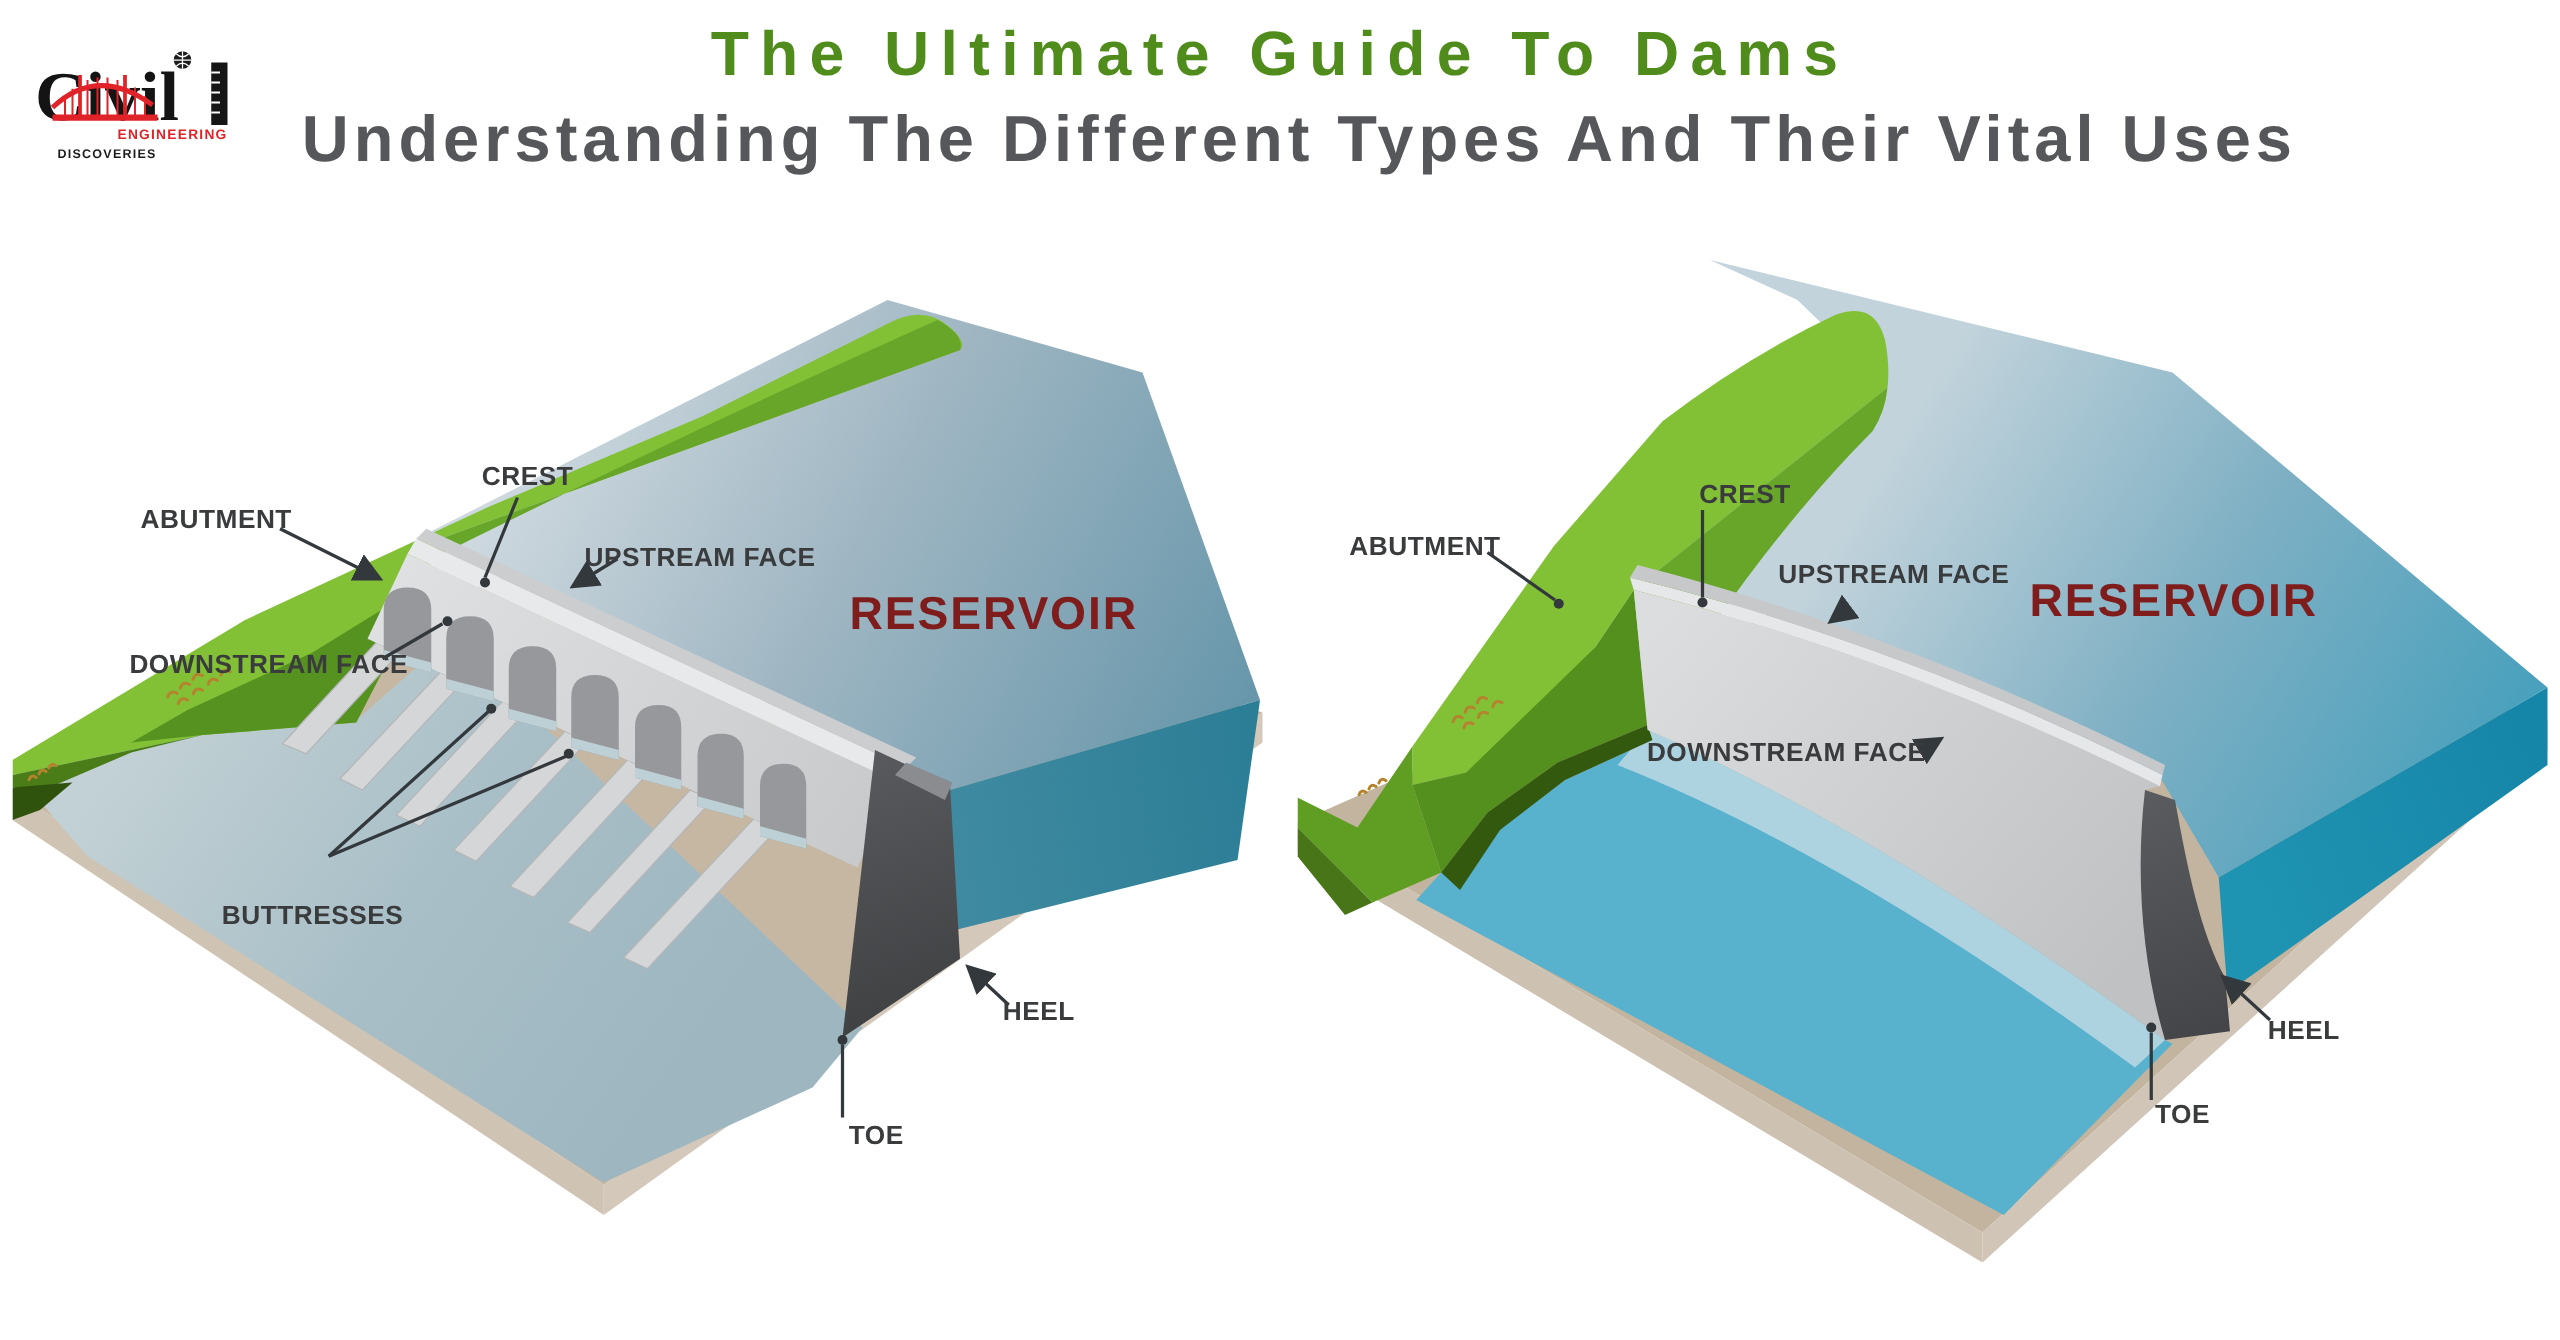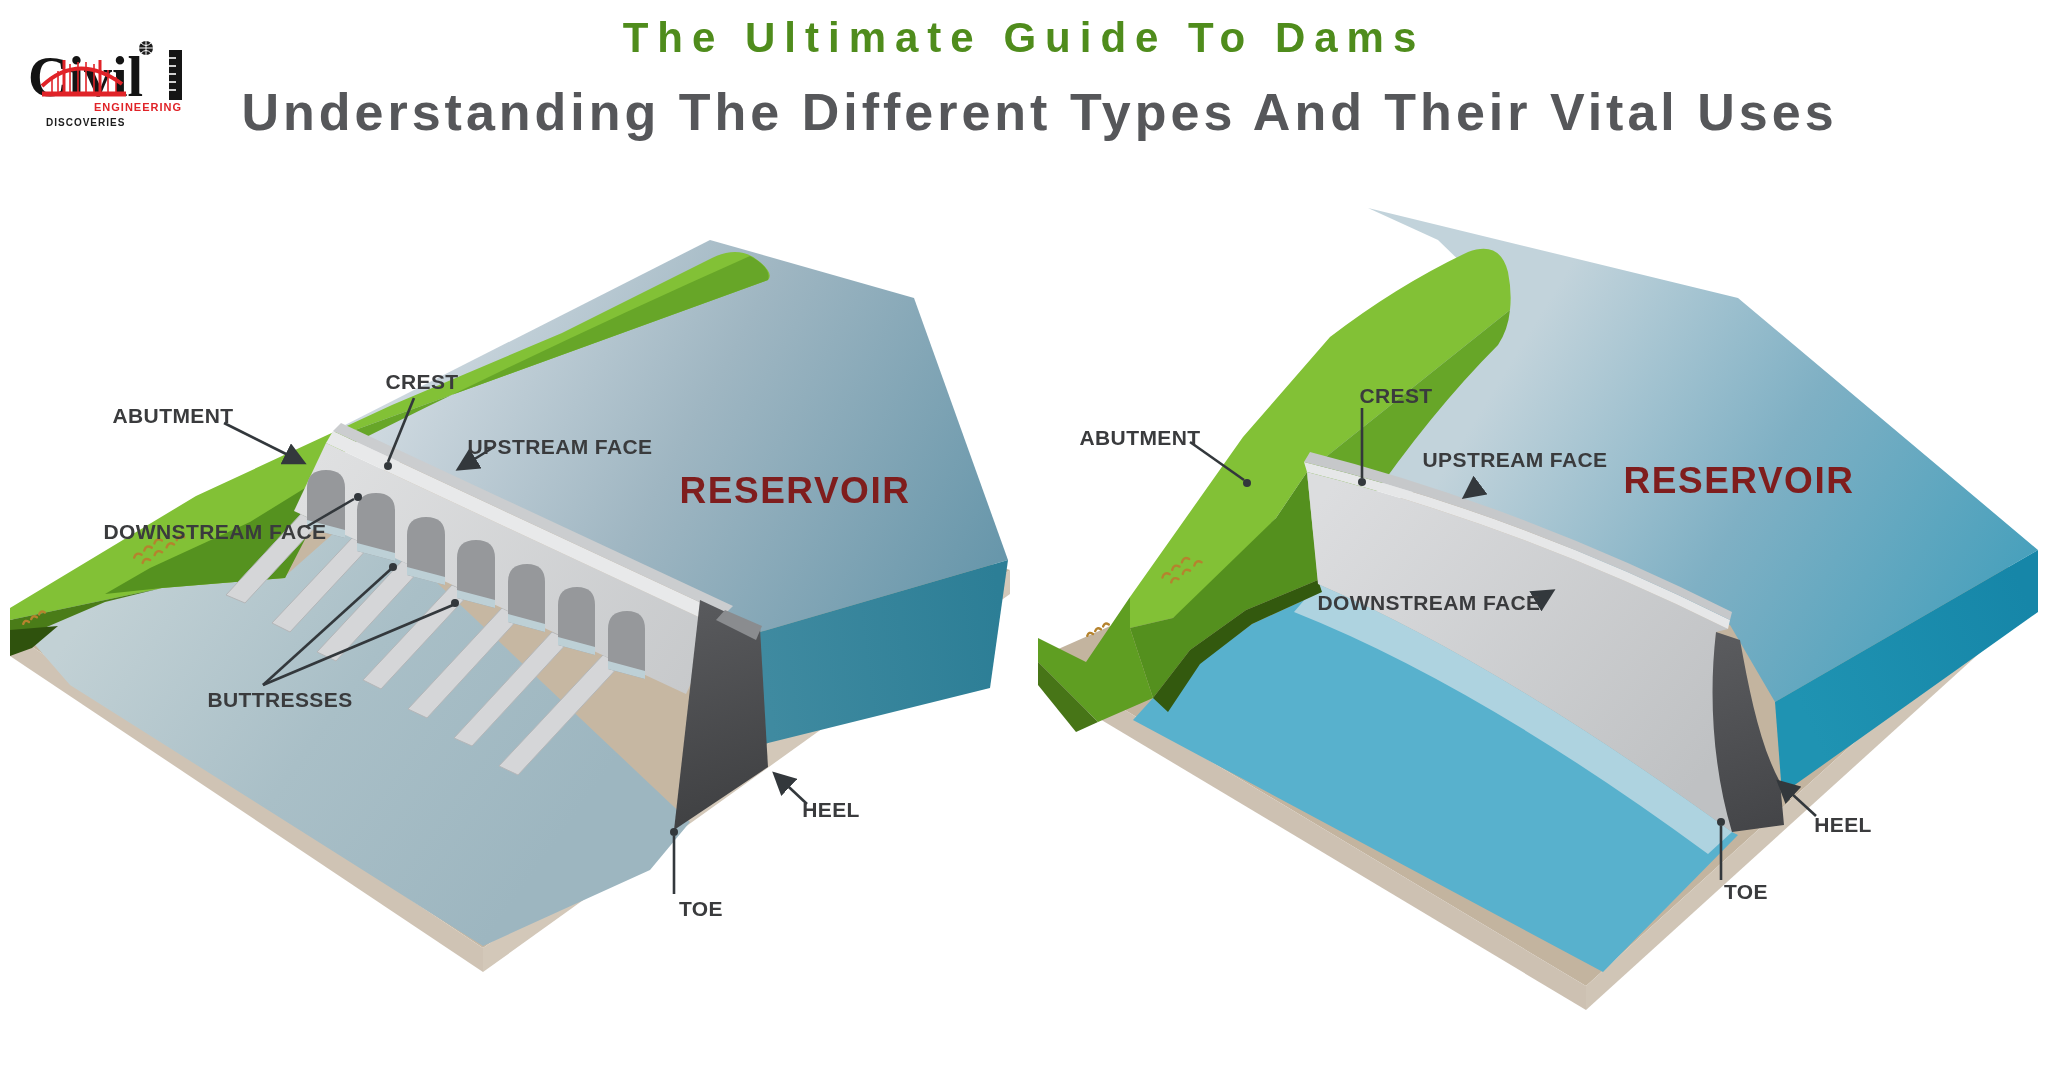--- a/index.html
+++ b/index.html
@@ -1,19 +1,19 @@
 <!DOCTYPE html>
 <html><head>
 <meta charset="utf-8">
 <style>
   html,body{margin:0;padding:0;background:#ffffff;}
   .stage{position:relative;width:2048px;height:1072px;background:#fff;overflow:hidden;
          font-family:"Liberation Sans",sans-serif;}
   .title{position:absolute;top:14px;left:0;right:0;text-align:center;
-         font-weight:bold;font-size:42px;letter-spacing:9px;color:#4f8c1c;white-space:nowrap;}
+         font-weight:bold;font-size:50px;letter-spacing:9px;color:#4f8c1c;white-space:nowrap;}
   .subtitle{position:absolute;top:82px;left:0;right:0;text-align:center;
          font-weight:bold;font-size:52px;letter-spacing:4px;color:#56575a;white-space:nowrap;margin-left:31px;}
   .logo{position:absolute;top:34px;left:26px;width:210px;height:100px;}
   .diagram{position:absolute;width:1010px;height:830px;}
   .diagram.left{left:10px;top:180px;}
   .diagram.right{left:1038px;top:180px;}
   .diagram svg{position:absolute;left:0;top:0;}
   .lbl{position:absolute;transform:translate(-50%,-50%);font-weight:bold;font-size:21px;
        color:#3a3b3d;letter-spacing:0.4px;white-space:nowrap;}
   .lbl.big{font-size:37px;color:#7f1d1d;letter-spacing:1.5px;}
@@ -185,21 +185,21 @@
     <line x1="664" y1="714" x2="664" y2="656"></line>
           <circle cx="664" cy="652" r="4" stroke="none"></circle>
   </g>
 </svg>
 
 <div class="lbl" style="left:163px;top:236px;">ABUTMENT</div>
 <div class="lbl" style="left:412px;top:202px;">CREST</div>
 <div class="lbl" style="left:550px;top:267px;">UPSTREAM FACE</div>
 <div class="lbl big" style="left:785px;top:311px;">RESERVOIR</div>
 <div class="lbl" style="left:205px;top:352px;">DOWNSTREAM FACE</div>
-<div class="lbl" style="left:240px;top:520px;margin-left:30px;">BUTTRESSES</div>
+<div class="lbl" style="left:240px;top:553px;">BUTTRESSES</div>
 <div class="lbl" style="left:821px;top:630px;">HEEL</div>
 <div class="lbl" style="left:691px;top:729px;">TOE</div>
 </section>
 
 <section class="diagram right">
 <svg width="1010" height="830" viewBox="0 0 1010 830">
   <defs>
     <linearGradient id="gradResR" gradientUnits="userSpaceOnUse" x1="480" y1="170" x2="950" y2="460">
       <stop offset="0" stop-color="#c2d3db"></stop>
             <stop offset="0.5" stop-color="#7fb0c4"></stop>

